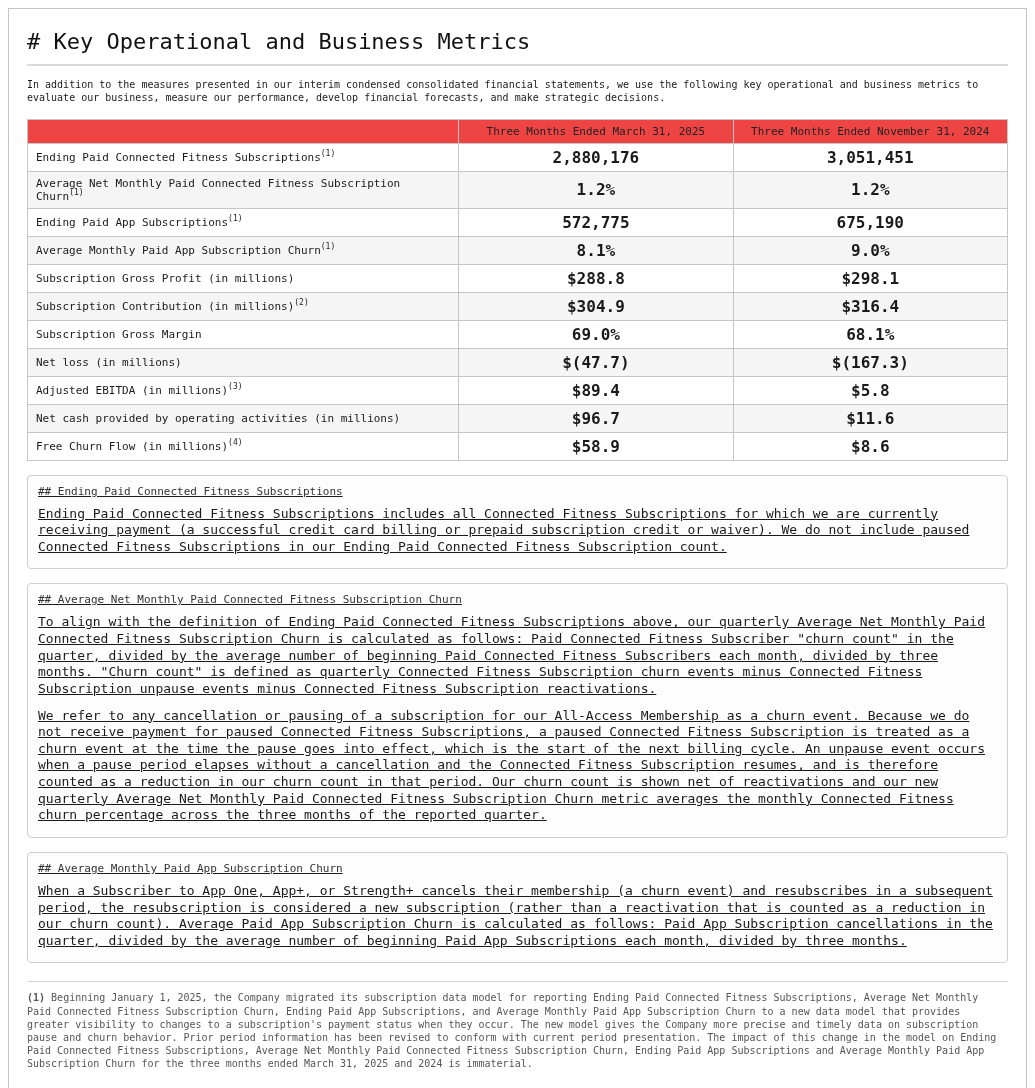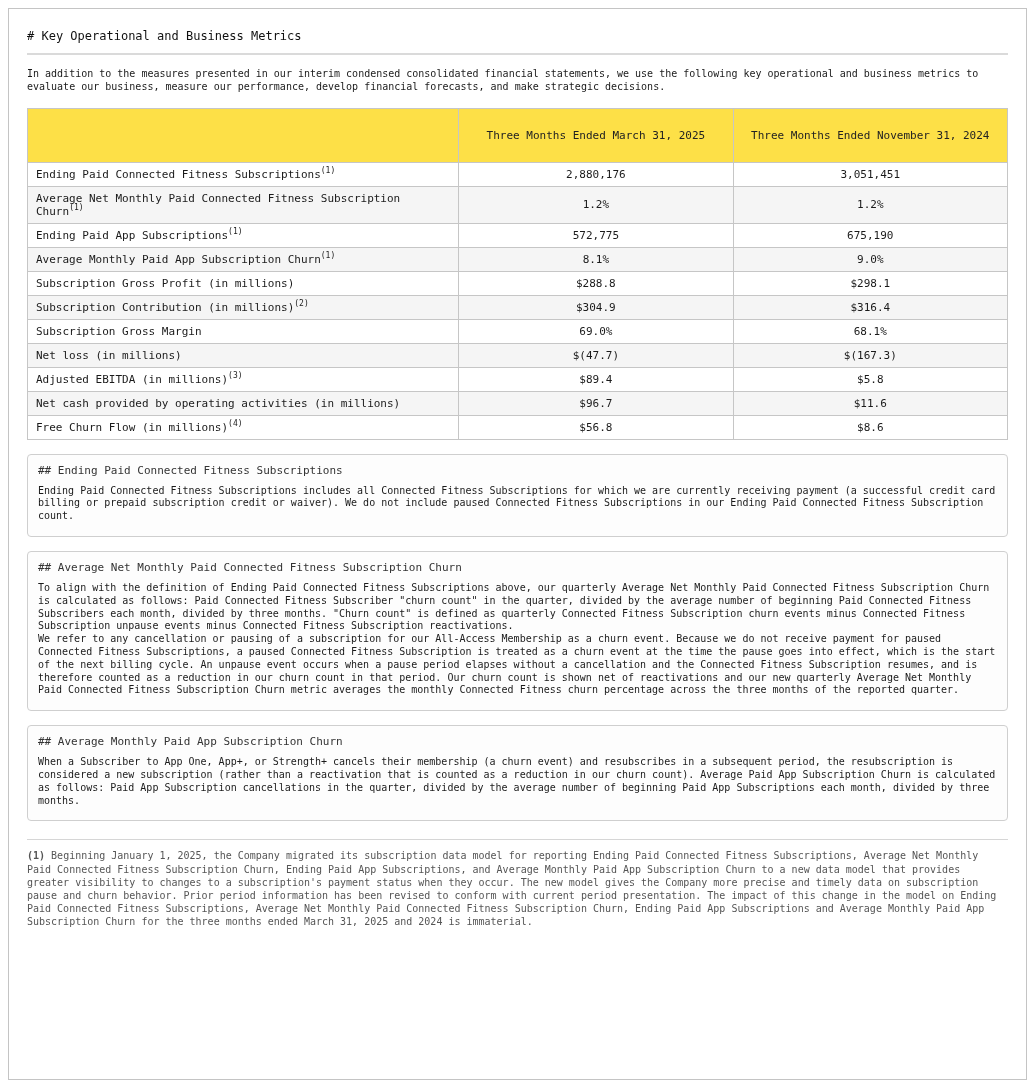--- a/index.html
+++ b/index.html
@@ -11,21 +11,21 @@
   }
   .page {
     margin: 8px;
     width: 1019px;
     min-height: 1072px;
     border: 1px solid #c4c4c4;
     background: #ffffff;
     padding: 20px 18px 16px 18px;
   }
   .page-title {
-    font-size: 12px;
+    font-size: 22px;
     font-weight: normal;
     margin: 0;
     color: #111;
     white-space: nowrap;
   }
   .title-rule {
     border: none;
     border-top: 2px solid #dadada;
     margin: 10px 0 13px 0;
   }
@@ -37,59 +37,61 @@
   table.metrics {
     width: 100%;
     border-collapse: collapse;
     margin-top: 14px;
     border: 1px solid #aeaeae;
   }
   table.metrics th, table.metrics td {
     border: 1px solid #c6c6c6;
   }
   table.metrics thead th {
-    background: #fde047;
+    background: #ef4444;
     font-weight: normal;
     font-size: 11px;
-    padding: 20px 6px;
+    padding: 5px 6px;
     text-align: center;
     color: #222;
   }
   table.metrics td.label {
     font-size: 11px;
     padding: 5px 8px;
     width: 44%;
   }
   table.metrics td.val {
-    font-size: 11px;
+    font-size: 16px;
     padding: 4px 6px;
     text-align: center;
     width: 28%;
+    font-weight: bold;
   }
   table.metrics tbody tr:nth-child(even) { background: #f5f5f5; }
   table.metrics sup { font-size: 8px; line-height: 0; }
   .section {
     border: 1px solid #cfcfcf;
     border-radius: 4px;
     background: #fdfdfd;
     padding: 9px 10px 13px 10px;
     margin-top: 14px;
+    text-decoration: underline;
   }
   .section h2 {
     font-size: 11px;
     font-weight: normal;
     color: #333;
     margin: 0 0 8px 0;
   }
   .section p {
-    font-size: 10px;
+    font-size: 13px;
     line-height: 1.28;
     margin: 0;
   }
-  .section p + p { }
+  .section p + p { margin-top: 10px; }
   .footnotes {
     margin-top: 18px;
     border-top: 1px solid #d6d6d6;
     padding-top: 9px;
     color: #555;
     font-size: 10px;
     line-height: 1.32;
   }
   .footnote { margin: 0 0 6px 0; }
   .footnote .marker { font-weight: bold; }
@@ -158,21 +160,21 @@
         <td class="val">$89.4</td>
         <td class="val">$5.8</td>
       </tr>
       <tr>
         <td class="label"><span>Net cash provided by operating activities (in millions)</span><sup></sup></td>
         <td class="val">$96.7</td>
         <td class="val">$11.6</td>
       </tr>
       <tr>
         <td class="label"><span>Free Churn Flow (in millions)</span><sup>(4)</sup></td>
-        <td class="val">$56.8</td>
+        <td class="val">$58.9</td>
         <td class="val">$8.6</td>
       </tr>
     </tbody>
   </table>
 
   <div class="section">
     <h2>## Ending Paid Connected Fitness Subscriptions</h2>
     <p>Ending Paid Connected Fitness Subscriptions includes all Connected Fitness Subscriptions for which we are currently receiving payment (a successful credit card billing or prepaid subscription credit or waiver). We do not include paused Connected Fitness Subscriptions in our Ending Paid Connected Fitness Subscription count.</p>
   </div>
 

